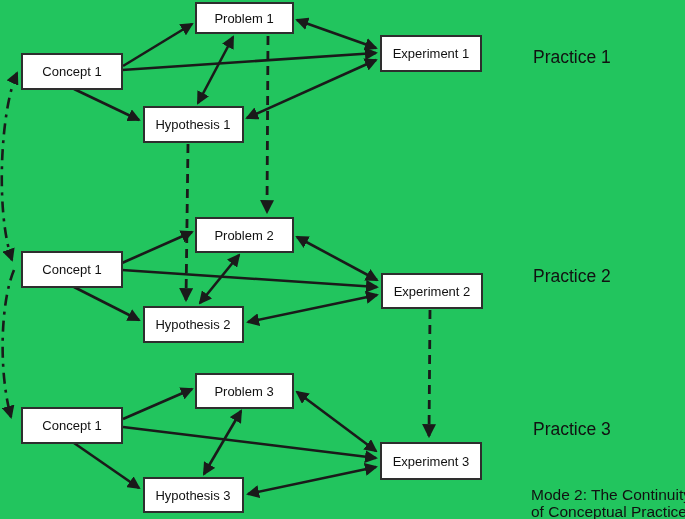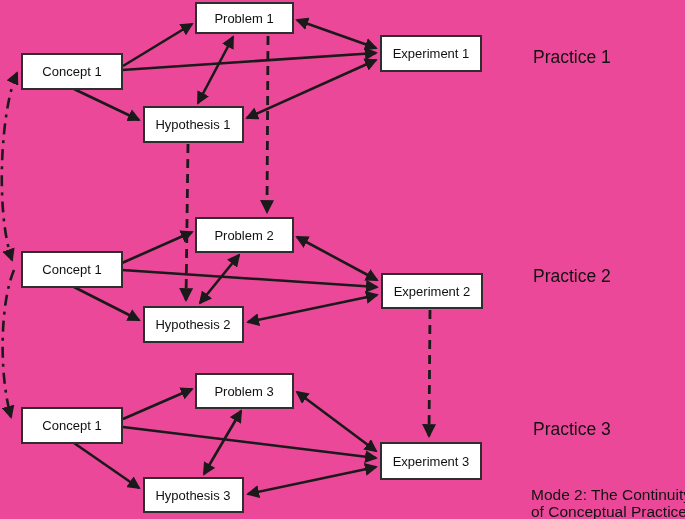--- a/index.html
+++ b/index.html
@@ -8,21 +8,21 @@
     background: #ffffff;
     width: 685px;
     height: 519px;
     overflow: hidden;
     font-family: "Liberation Sans", sans-serif;
   }
   .canvas {
     position: relative;
     width: 685px;
     height: 519px;
-    background: #ec4899;
+    background: #22c55e;
   }
   svg { display: block; }
   .box {
     fill: #ffffff;
     stroke: #2e2e2e;
     stroke-width: 2;
   }
   .box-label {
     font-family: "Liberation Sans", sans-serif;
     font-size: 13px;

